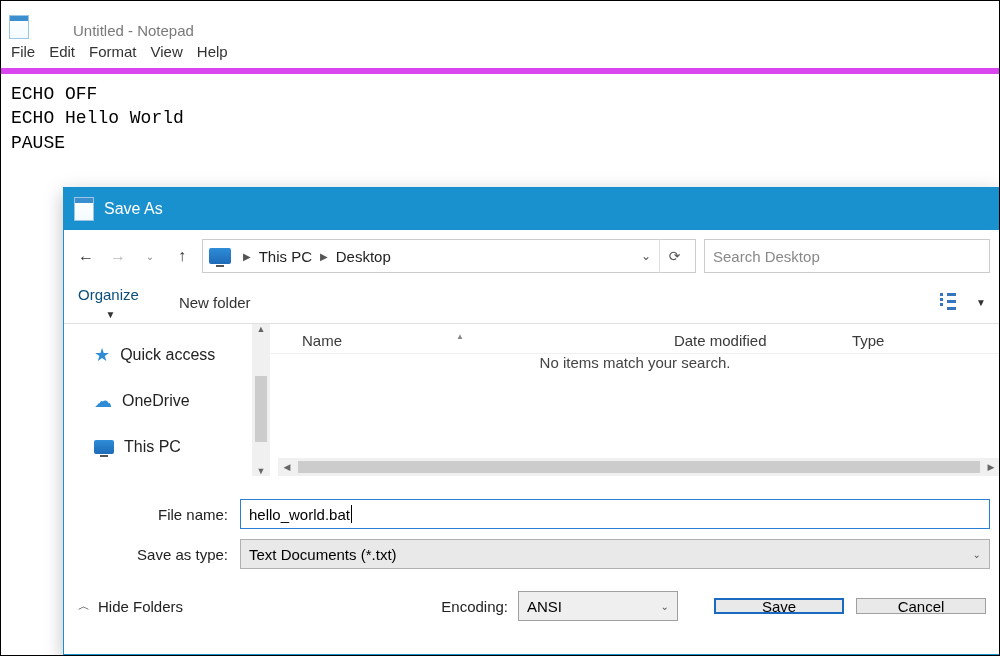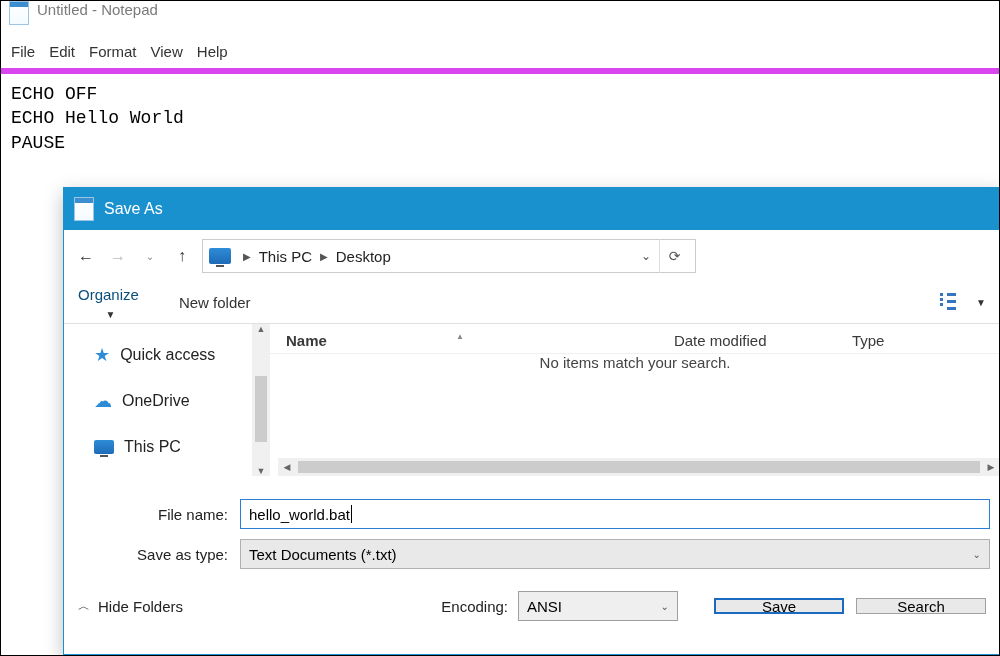--- a/index.html
+++ b/index.html
@@ -1,19 +1,19 @@
 <!DOCTYPE html>
 <html><head>
   <meta charset="utf-8">
   <style>
     * { box-sizing: border-box; margin: 0; padding: 0; font-family: "Segoe UI", Tahoma, sans-serif; }
     body { width: 1000px; height: 656px; background: #fff; border: 1px solid #000; position: relative; overflow: hidden; }
 
     
-    .np-title { display: flex; align-items: flex-start; height: 38px; padding: 0 8px; background: #fff; }
+    .np-title { display: flex; align-items: flex-end; height: 38px; padding: 0 8px; background: #fff; gap: 36px; }
     .np-title .icon { width: 20px; height: 24px; margin-right: 8px; }
     .np-title .title-text { color: #7a7a7a; font-size: 15px; }
 
     
     .np-menu { display: flex; gap: 14px; padding: 4px 10px 8px 10px; border-bottom: 6px solid #d946ef; }
     .np-menu span { color: #333; font-size: 15px; }
 
     
     .np-text { padding: 8px 10px; font-family: Consolas, "Courier New", monospace; font-size: 18px; color: #000; white-space: pre; line-height: 1.35; }
 
@@ -50,21 +50,21 @@
 
     
     .sa-body { display: flex; height: 152px; }
     .sa-side { width: 206px; padding: 8px 0 0 12px; position: relative; }
     .sa-side .item { display: flex; align-items: center; height: 46px; gap: 10px; color: #222; font-size: 16px; padding-left: 18px;}
     .sa-side .track { position: absolute; top: 0; right: 0; width: 18px; height: 100%; background: #f0f0f0; display:flex; flex-direction:column; align-items:center; justify-content:space-between;}
     .sa-side .thumb { width: 12px; height: 66px; background: #ccc; margin-top: 18px;}
     .sa-side .tri { font-size: 9px; color: #666;}
     .sa-content { flex: 1; position: relative; }
     .sa-cols { display: flex; height: 30px; align-items: center; border-bottom: 1px solid #f0f0f0; color: #3a3a3a; font-size: 15px; padding-top:4px;}
-    .sa-cols .c-name { width: 396px; padding-left: 16px; font-weight: bold; }
+    .sa-cols .c-name { width: 396px; padding-left: 32px; }
     .sa-cols .c-date { width: 178px; }
     .sa-cols .sort { font-size: 8px; color: #888; position: relative; top: -4px; left: -210px;}
     .sa-empty { text-align: center; color: #444; font-size: 15px; }
     .sa-content .hscroll { position: absolute; bottom: 0; left: 8px; right: 0; height: 18px; background: #f0f0f0; display:flex; align-items:center;}
     .sa-content .hscroll .lt, .sa-content .hscroll .rt { width: 18px; text-align:center; font-size: 9px; color:#666;}
     .sa-content .hscroll .hbar { flex:1; height:12px; background:#ccc; margin: 0 2px;}
 
     
     .sa-fields { padding: 18px 10px 0 10px; }
     .sa-fields .row { display: flex; align-items: center; height: 40px; }
@@ -125,20 +125,23 @@
     <span class="arrow">↑</span>
     <div class="path">
       <span class="pc-icon"></span>
       <span class="chev">▶</span>
       <span class="path-text">This PC</span>
       <span class="chev">▶</span>
       <span class="path-text">Desktop</span>
       <span class="spacer"></span>
       <span class="chev" style="font-size:12px;">⌄</span>
       <span class="refresh">⟳</span>
+    </div>
+    <div class="search">
+      <span>Search Desktop</span>
     </div>
   </div>
 
   <div class="sa-toolbar">
     <span class="org">
       <span>Organize</span>
       <span class="caret-sm">▼</span>
     </span>
     <span class="newf">New folder</span>
     <span class="spacer"></span>
@@ -218,16 +221,16 @@
     <span class="spacer"></span>
     <span class="enc-lbl">Encoding:</span>
     <div class="enc-sel">
       <span>ANSI</span>
       <span class="caret-drop">⌄</span>
     </div>
     <div class="btn primary">
       <span>Save</span>
     </div>
     <div class="btn">
-      <span>Search</span>
+      <span>Cancel</span>
     </div>
   </div>
 </div>
 
 </body></html>

